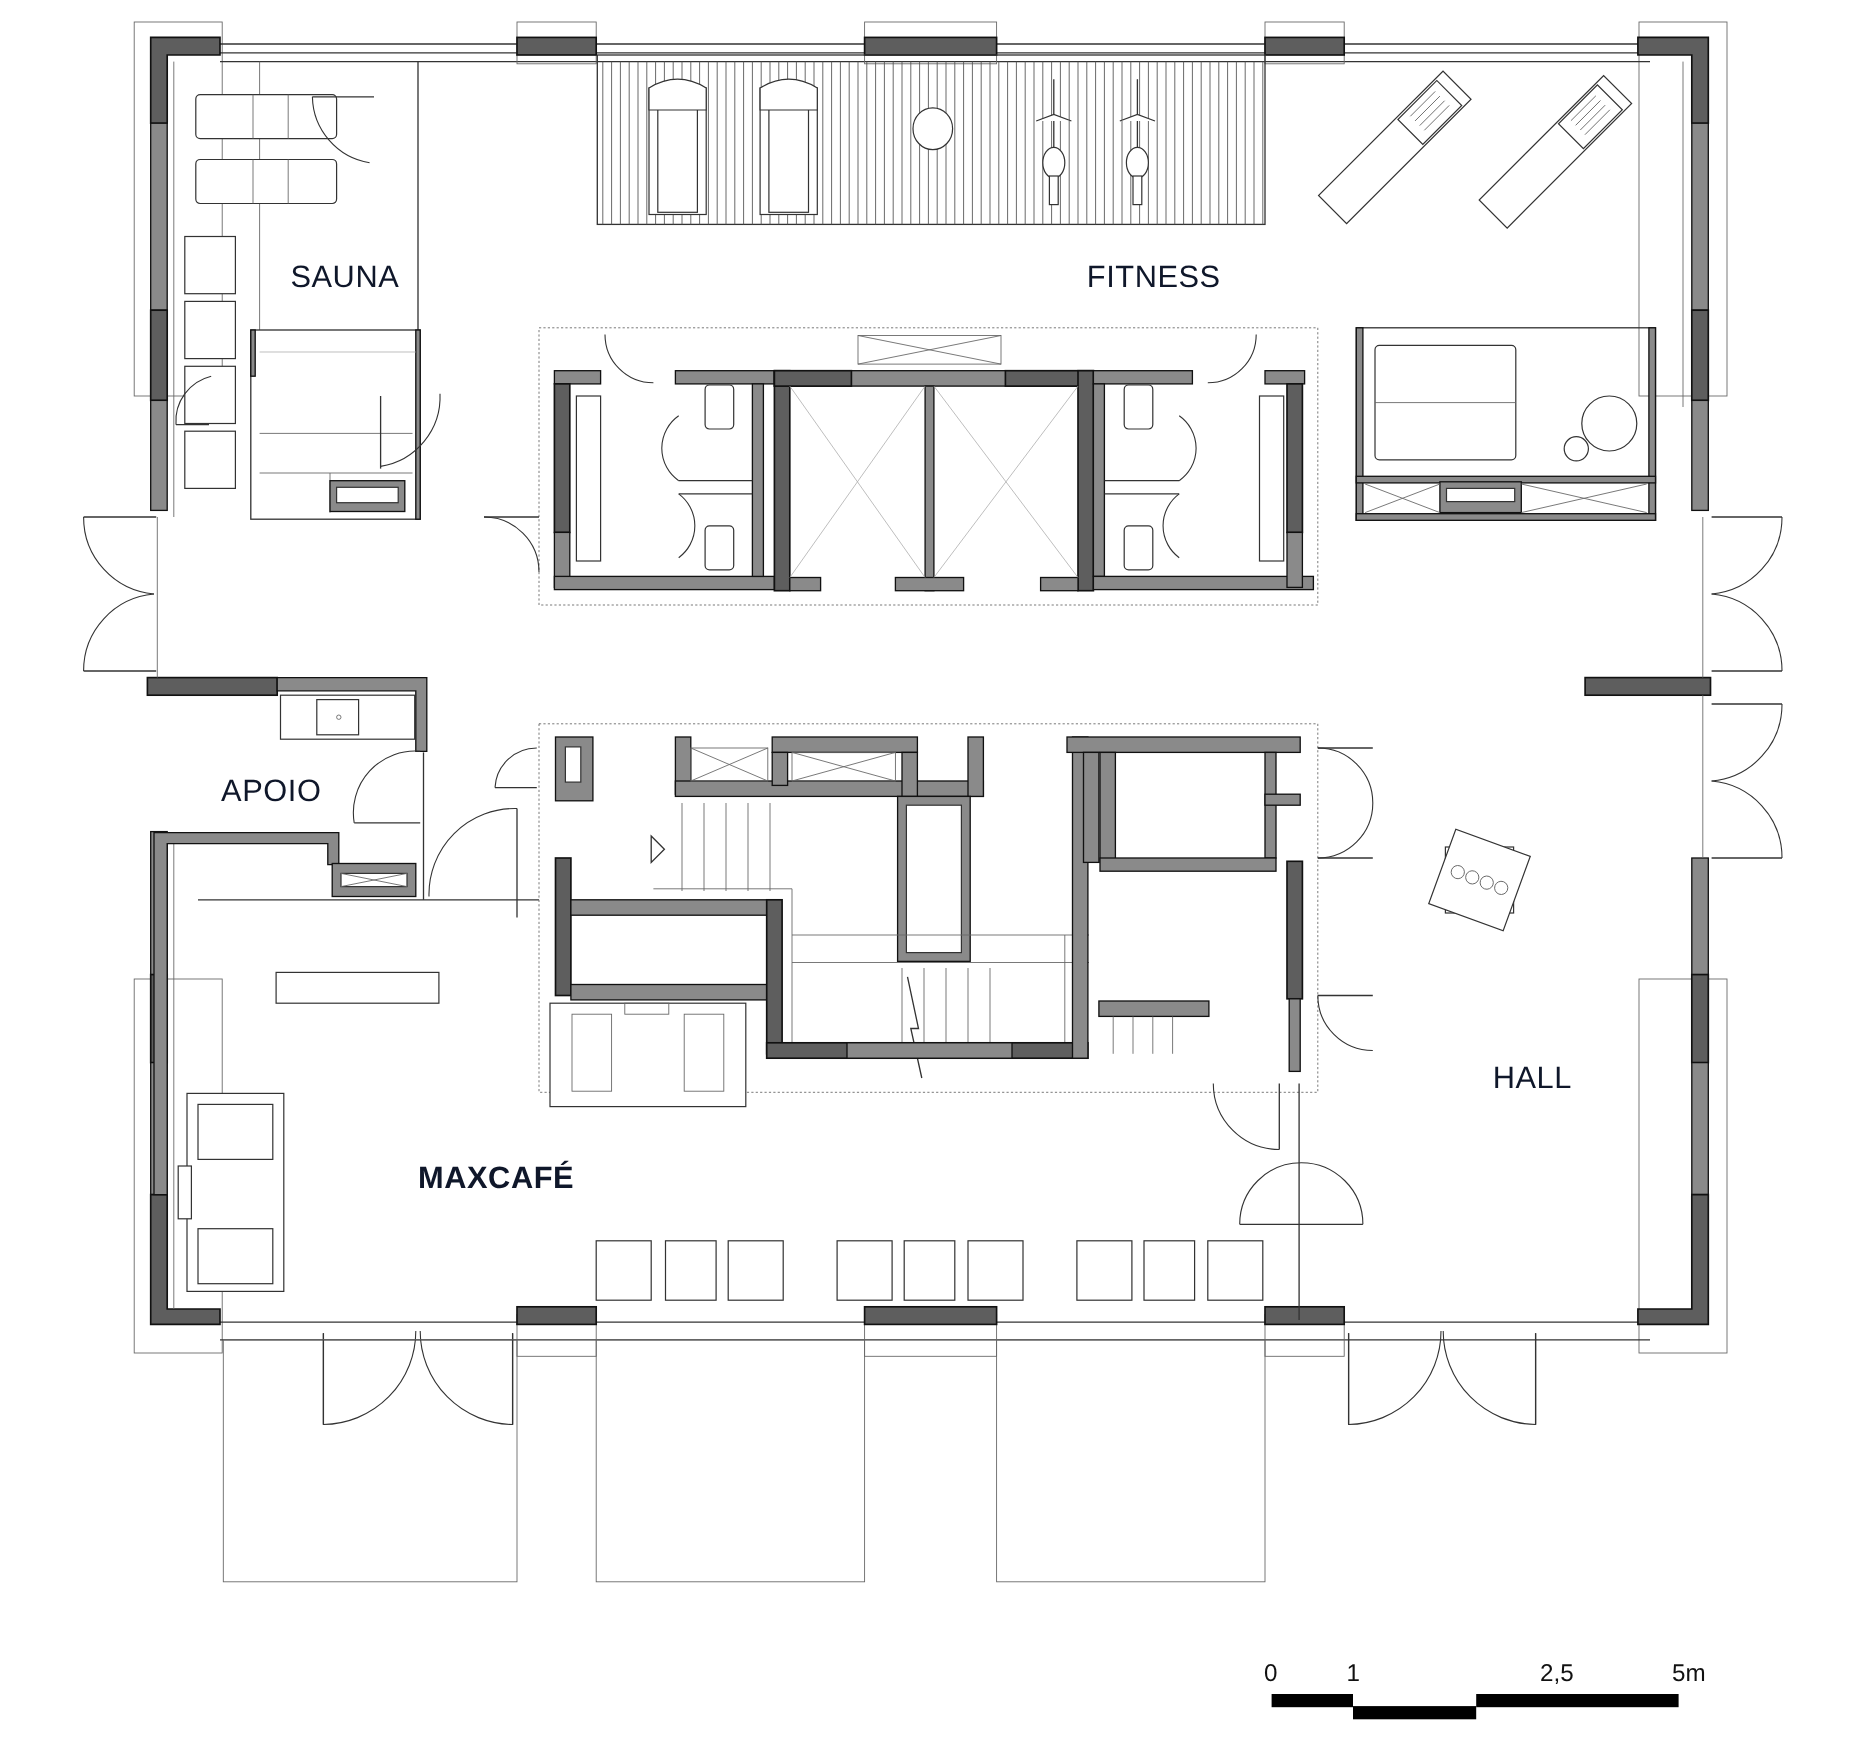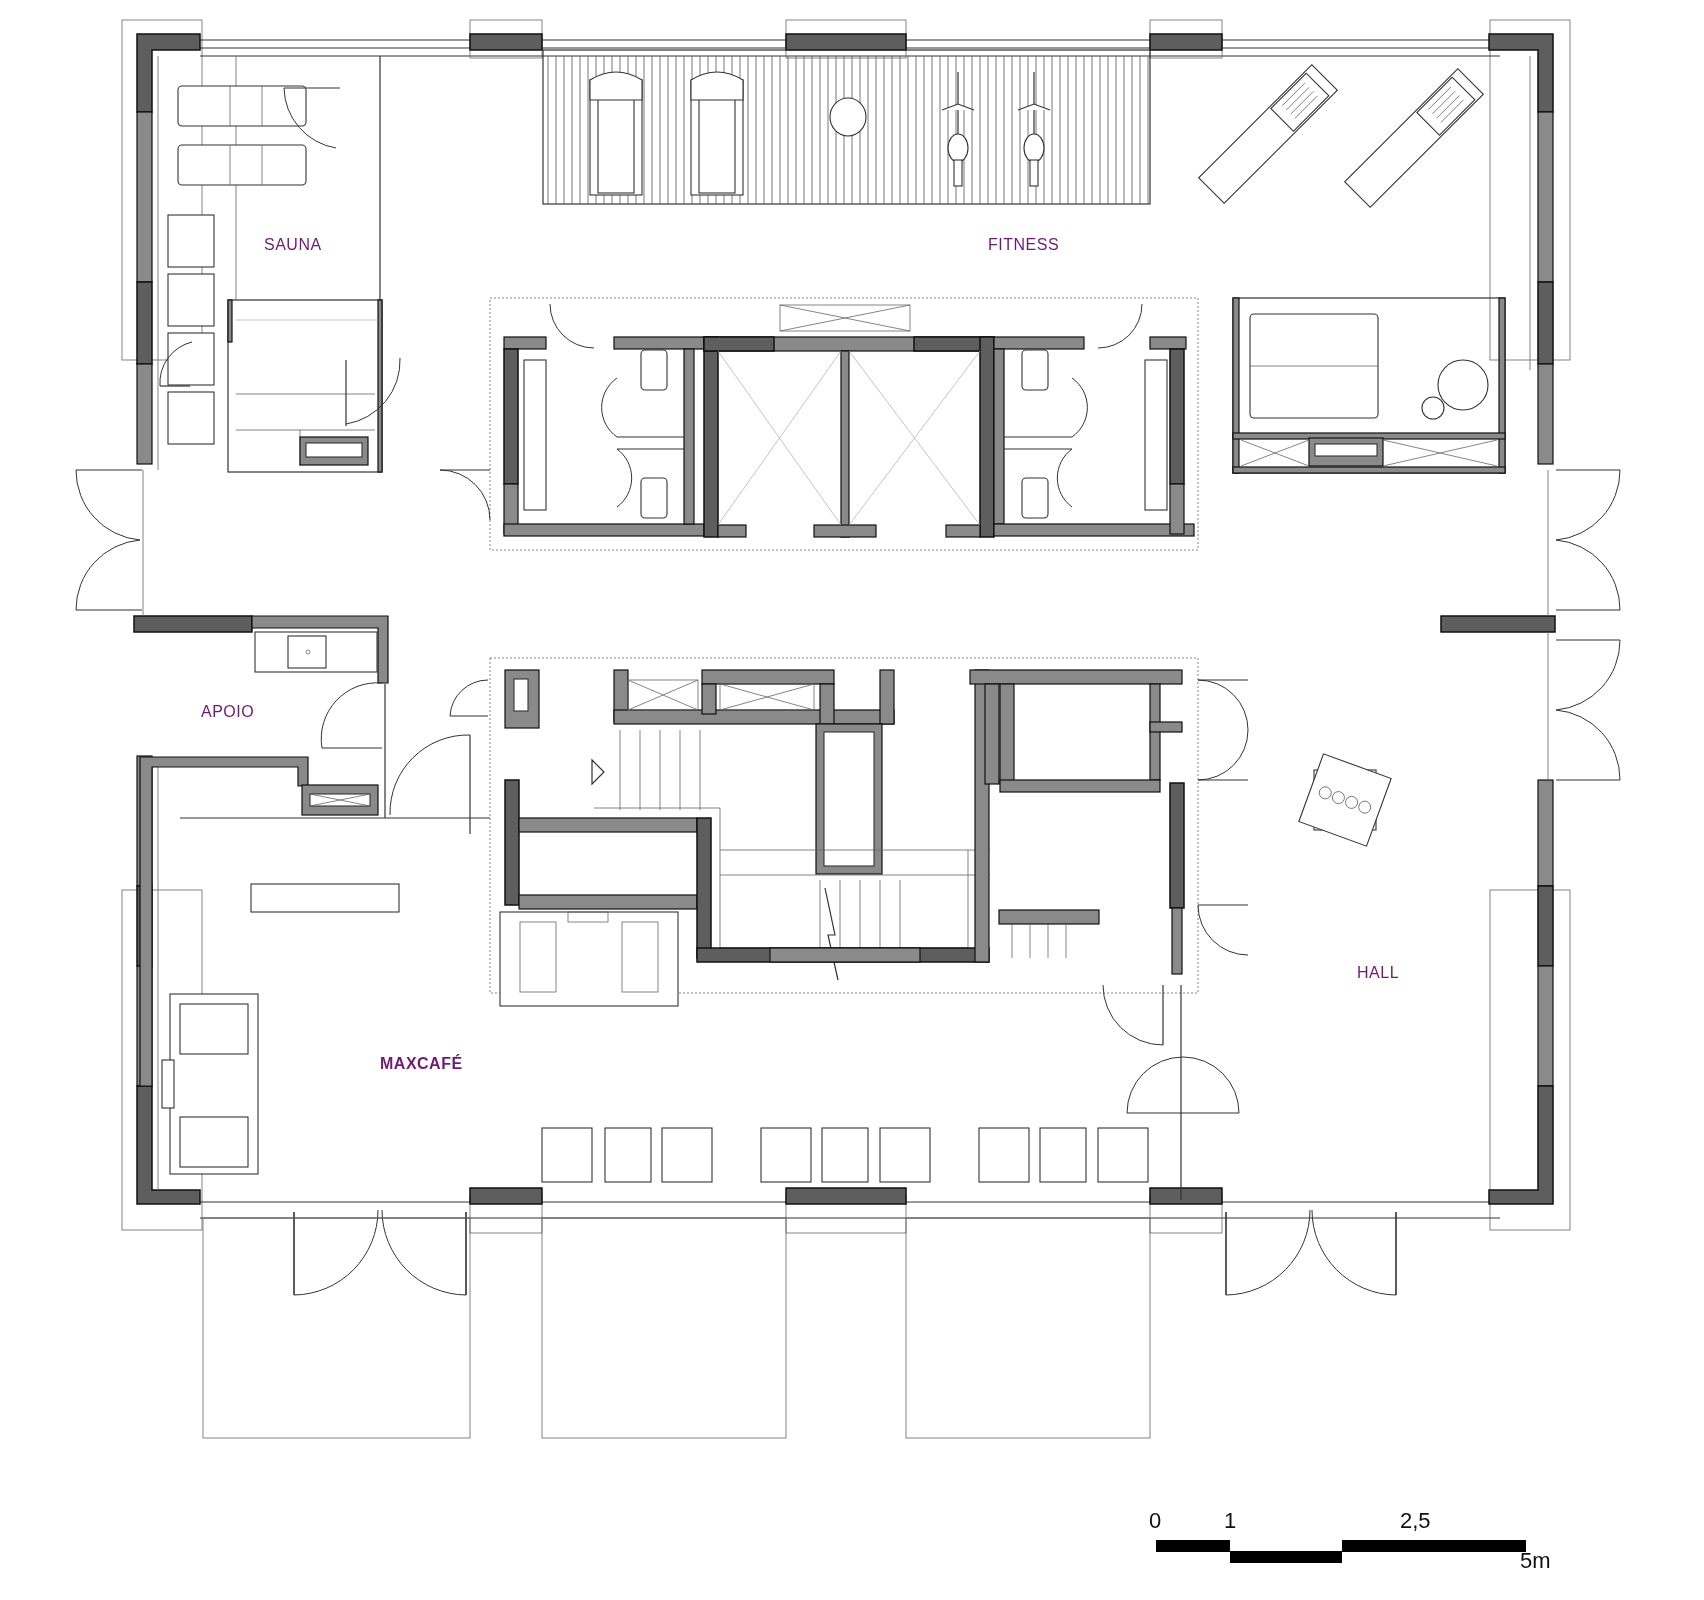--- a/index.html
+++ b/index.html
@@ -5,21 +5,21 @@
   html,body{margin:0;padding:0;background:#fff;}
   body{width:1704px;height:1600px;position:relative;overflow:hidden;font-family:"Liberation Sans",sans-serif;}
   svg{position:absolute;left:0;top:0;}
   .ln{fill:none;stroke:#333;stroke-width:1.2;}
   .thin{fill:none;stroke:#666;stroke-width:0.8;}
   .faint{fill:none;stroke:#aaa;stroke-width:0.7;}
   .wall{fill:#5e5e5e;stroke:#111;stroke-width:1.5;}
   .wall2{fill:#8a8a8a;stroke:#111;stroke-width:1.2;}
   .furn{fill:#fff;stroke:#333;stroke-width:1.1;}
   .swing{fill:none;stroke:#333;stroke-width:1;}
-  .label{position:absolute;font-size:16px;color:#701a75;letter-spacing:0.5px;white-space:nowrap;}
+  .label{position:absolute;font-size:28px;color:#0f172a;letter-spacing:0.5px;white-space:nowrap;}
   .scale-lbl{position:absolute;font-size:22px;color:#111;}
   .hatch{stroke:#555;stroke-width:0.8;}
 </style>
 </head>
 <body>
 
 <svg width="1704" height="1600" viewBox="0 0 1704 1600" xmlns="http://www.w3.org/2000/svg">
 
   <g>
     <rect class="thin" x="122" y="20" width="80" height="340"></rect>
@@ -493,13 +493,13 @@
 
 <div class="label" style="left:264px;top:236px;">SAUNA</div>
 <div class="label" style="left:988px;top:236px;">FITNESS</div>
 <div class="label" style="left:201px;top:703px;">APOIO</div>
 <div class="label" style="left:380px;top:1055px;font-weight:bold;">MAXCAFÉ</div>
 <div class="label" style="left:1321px;top:964px;margin-left:36px;">HALL</div>
 
 <div class="scale-lbl" style="left:1149px;top:1508px;">0</div>
 <div class="scale-lbl" style="left:1224px;top:1508px;">1</div>
 <div class="scale-lbl" style="left:1400px;top:1508px;">2,5</div>
-<div class="scale-lbl" style="left:1520px;top:1508px;margin-top:40px;">5m</div>
+<div class="scale-lbl" style="left:1520px;top:1508px;">5m</div>
 
 </body></html>

